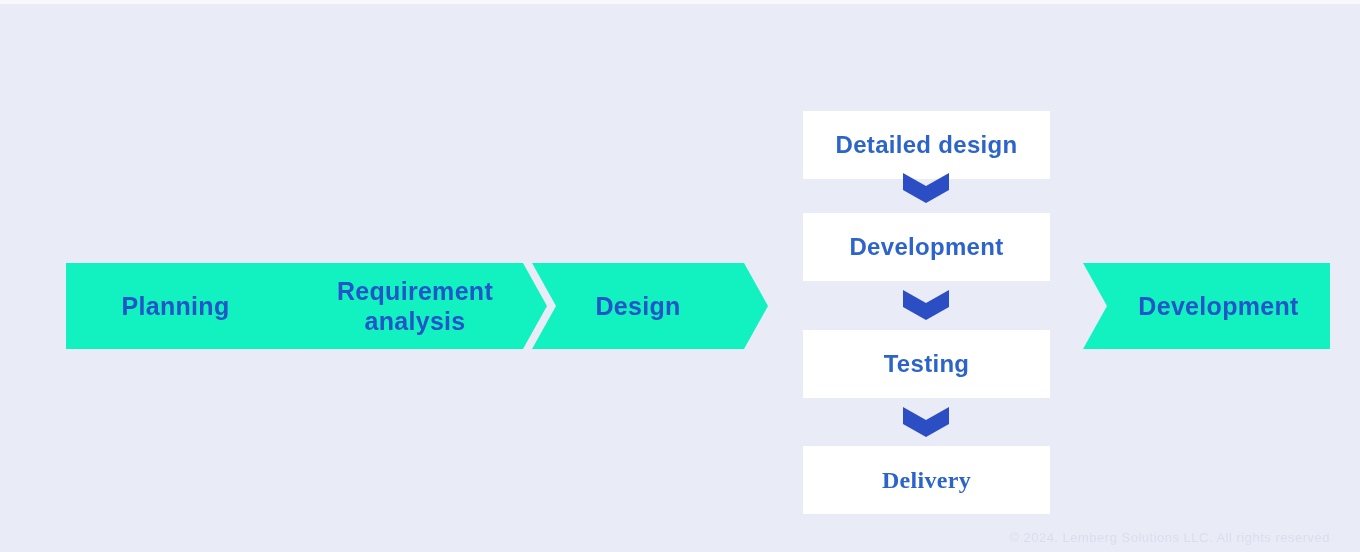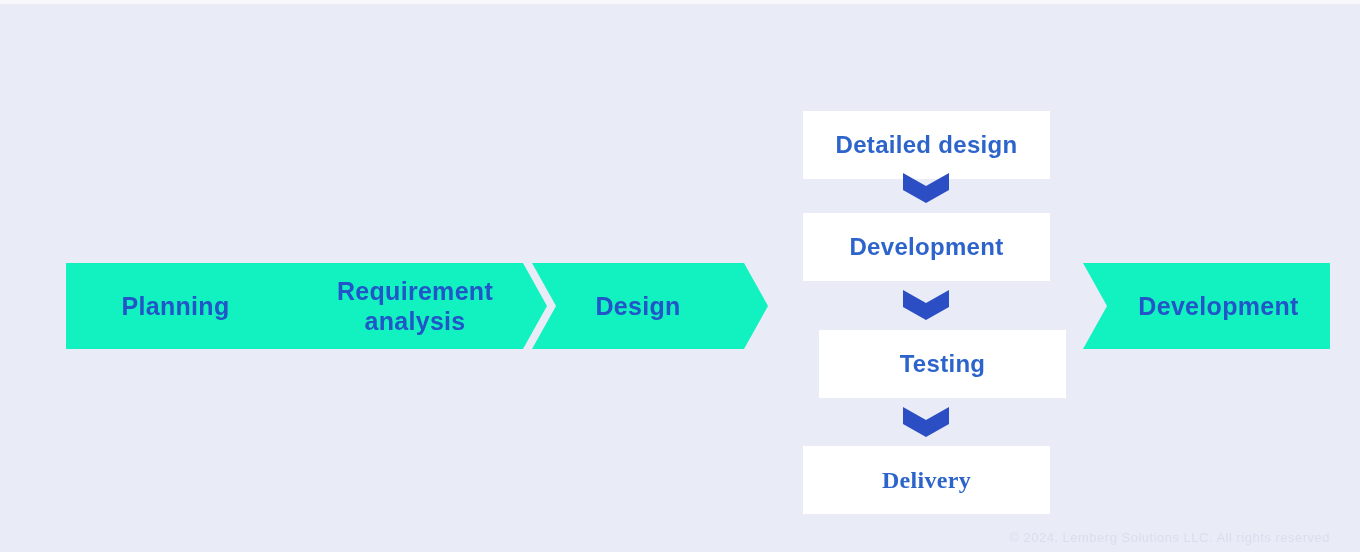--- a/index.html
+++ b/index.html
@@ -128,21 +128,21 @@
   </svg>
 
   <div class="vbox" style="top:213px;">
     <span class="vbox-label">Development</span>
   </div>
 
   <svg class="chev" style="top:290px;" viewBox="0 0 46 30">
     <polygon points="0,0 23,13 46,0 46,17 23,30 0,17" fill="currentColor"></polygon>
   </svg>
 
-  <div class="vbox" style="top:330px;margin-left:16px;">
+  <div class="vbox" style="top:330px;">
     <span class="vbox-label">Testing</span>
   </div>
 
   <svg class="chev" style="top:407px;" viewBox="0 0 46 30">
     <polygon points="0,0 23,13 46,0 46,17 23,30 0,17" fill="currentColor"></polygon>
   </svg>
 
   <div class="vbox" style="top:446px;font-family:Liberation Serif, serif;">
     <span class="vbox-label">Delivery</span>
   </div>

